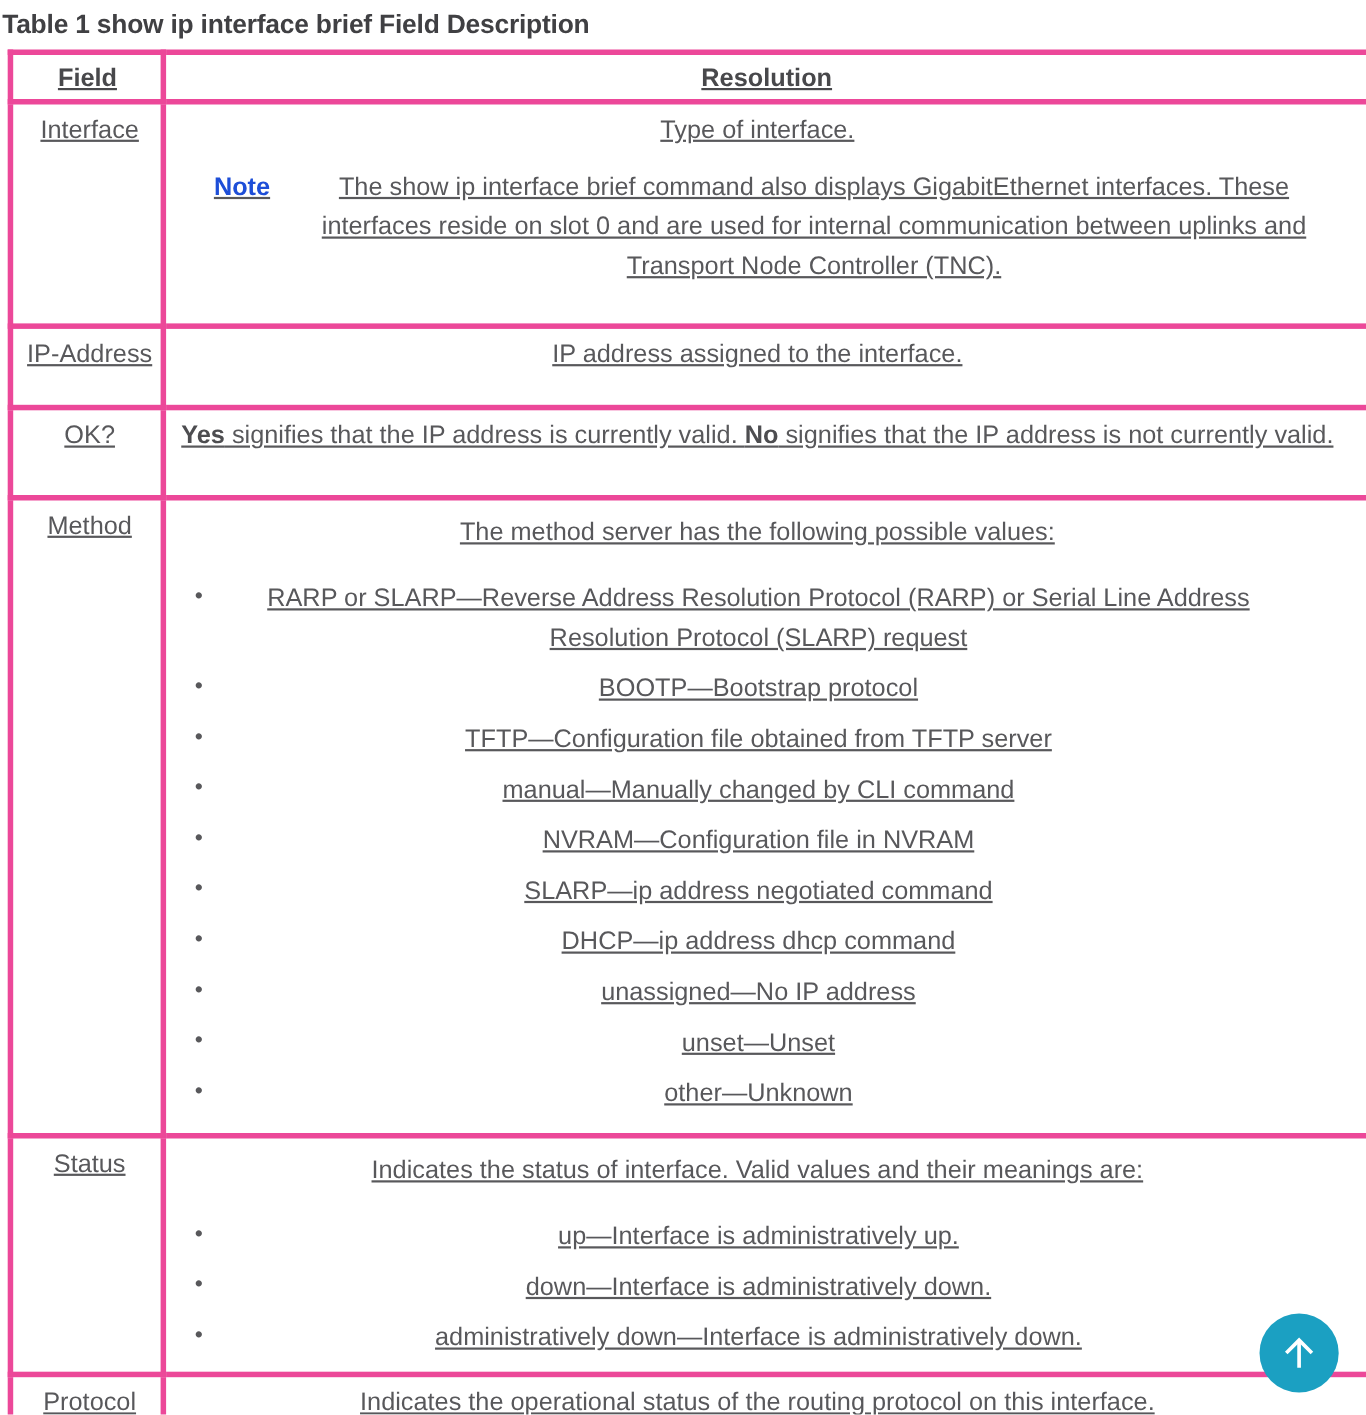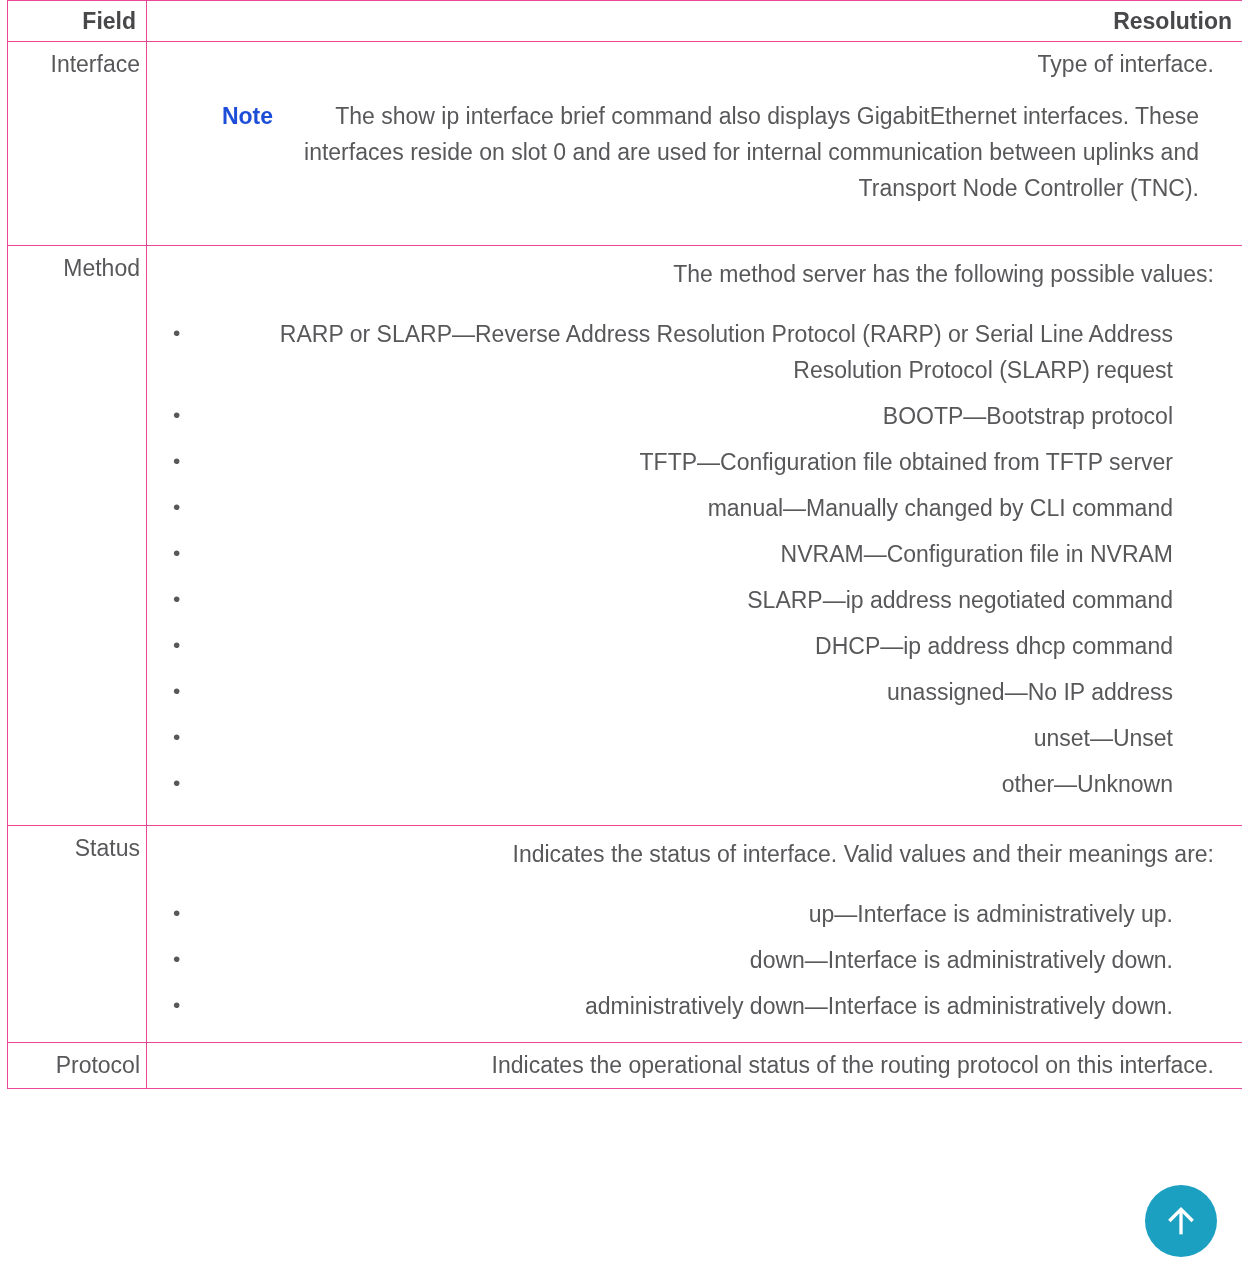--- a/index.html
+++ b/index.html
@@ -25,23 +25,24 @@
   table.fd {
     border-collapse: collapse;
     margin-left: 7px;
     width: 1235px;
     table-layout: fixed;
     font-size: 23px;
     line-height: 36px;
     color: #58585b;
   }
   table.fd th, table.fd td {
-    border: 1px solid #ec4899;
+    border: 5px solid #ec4899;
     vertical-align: top;
-    text-align: right;
+    text-align: center;
+    text-decoration: underline;
   }
   table.fd th:last-child, table.fd td:last-child { border-right: none; }
 
   th.col-field { width: 139px; }
   th {
     font-weight: bold;
     color: #48484b;
     padding: 2px 10px 2px 11px;
     height: 41px;
     line-height: 36px;
@@ -106,20 +107,21 @@
     justify-content: center;
     cursor: pointer;
   }
   .back-to-top svg { display: block; }
 </style>
 </head>
 <body>
 
 <div class="page">
 
+  <h2 class="caption">Table 1 show ip interface brief Field Description</h2>
 
   <table class="fd">
     <thead>
       <tr>
         <th class="col-field">Field</th>
         <th class="col-desc">Resolution</th>
       </tr>
     </thead>
     <tbody>
 
@@ -127,21 +129,33 @@
         <td class="field">Interface</td>
         <td class="desc">
           <p>Type of interface.</p>
           <div class="note">
             <span class="note-label">Note</span>
             <span class="note-text">The show ip interface brief command also displays GigabitEthernet interfaces. These interfaces reside on slot 0 and are used for internal communication between uplinks and Transport Node Controller (TNC).</span>
           </div>
         </td>
       </tr>
 
-
+      <tr class="r-ip">
+        <td class="field">IP-Address</td>
+        <td class="desc">
+          <p>IP address assigned to the interface.</p>
+        </td>
+      </tr>
+
+      <tr class="r-ok">
+        <td class="field">OK?</td>
+        <td class="desc">
+          <p><span class="b">Yes</span><span> signifies that the IP address is currently valid. </span><span class="b">No</span><span> signifies that the IP address is not currently valid.</span></p>
+        </td>
+      </tr>
 
       <tr class="r-method">
         <td class="field">Method</td>
         <td class="desc">
           <p class="intro">The method server has the following possible values:</p>
           <ul class="bullets">
             <li>RARP or SLARP—Reverse Address Resolution Protocol (RARP) or Serial Line Address Resolution Protocol (SLARP) request</li>
             <li>BOOTP—Bootstrap protocol</li>
             <li>TFTP—Configuration file obtained from TFTP server</li>
             <li>manual—Manually changed by CLI command</li>

